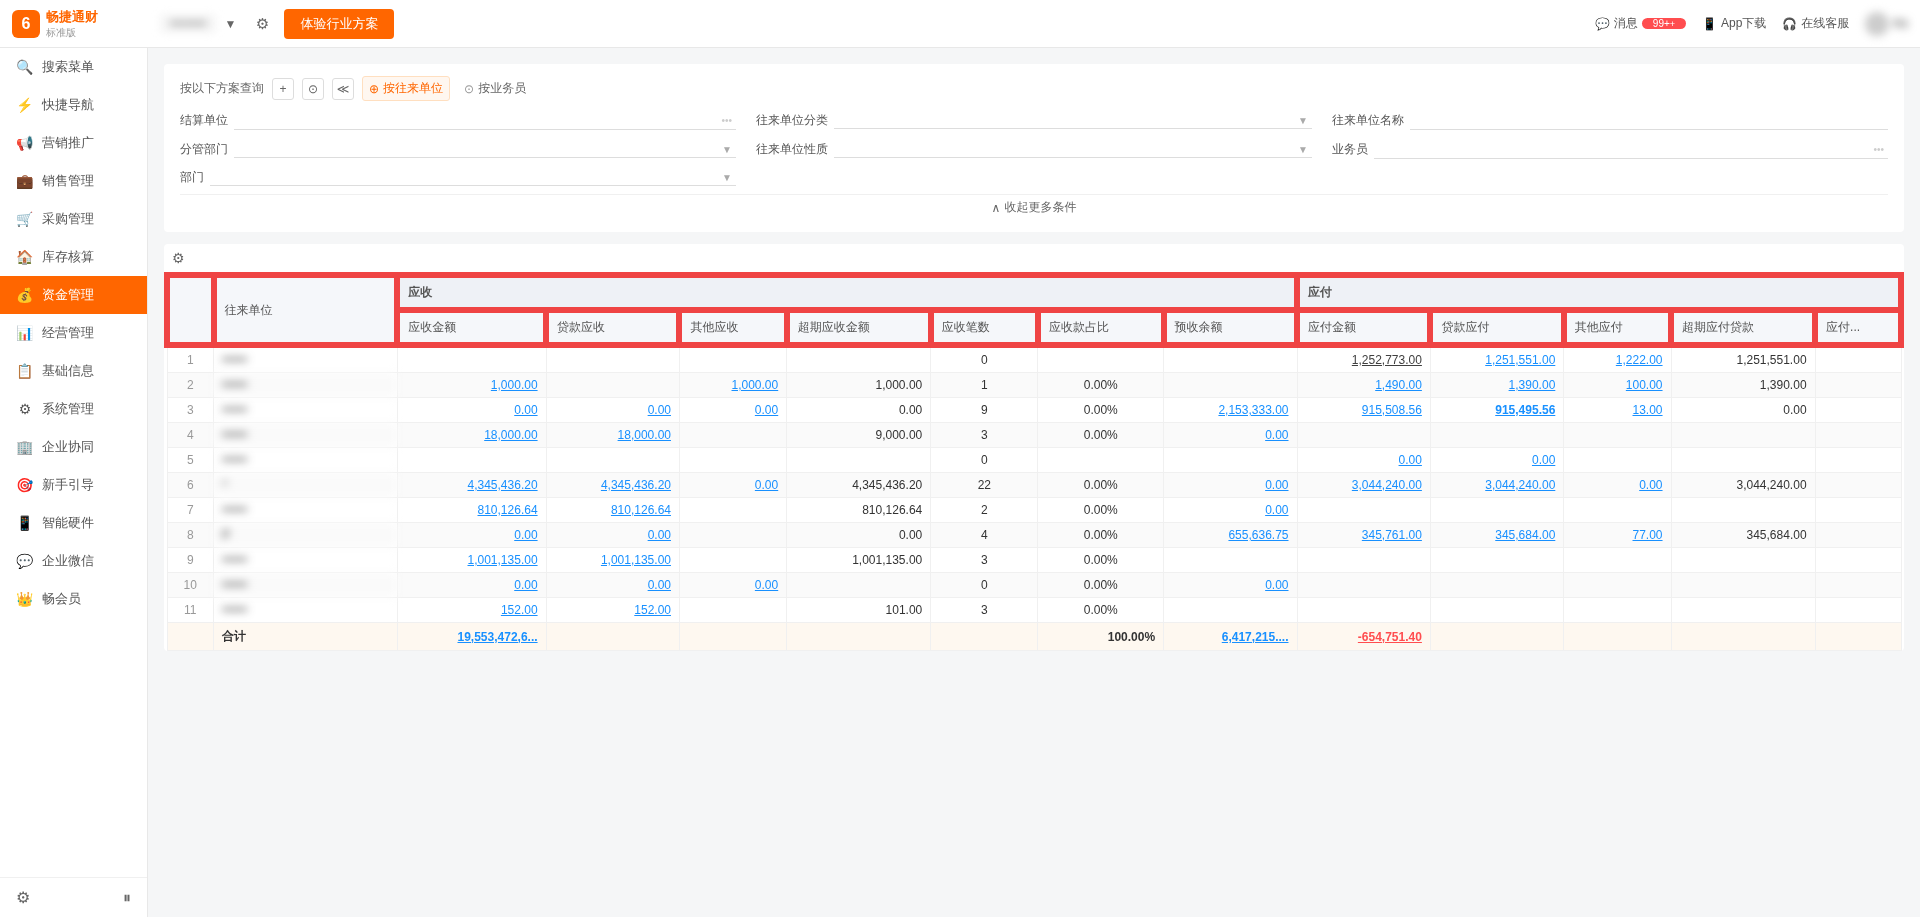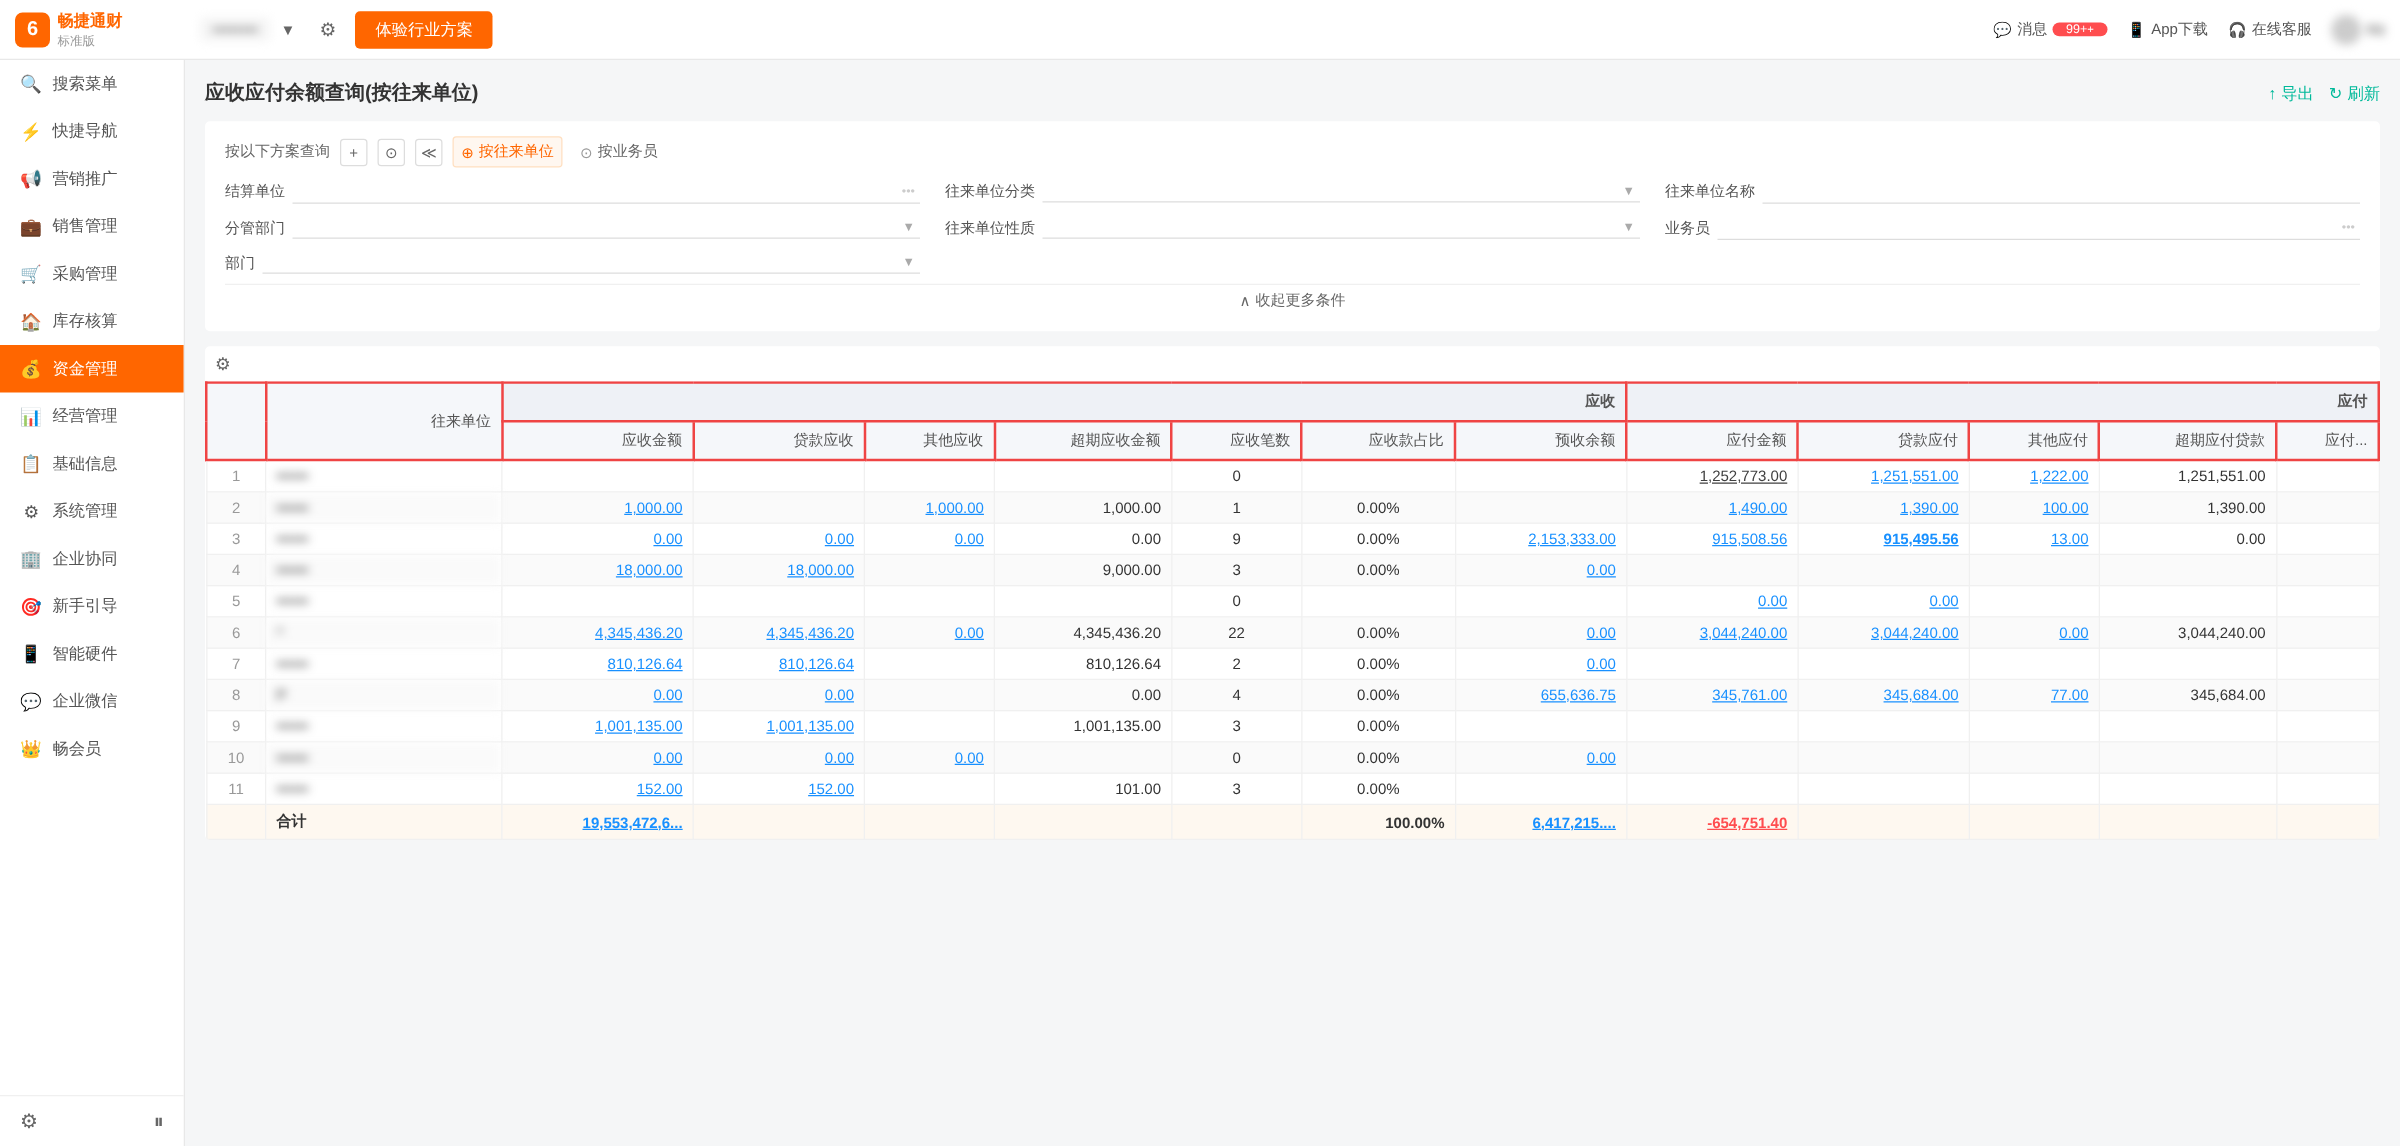--- a/index.html
+++ b/index.html
@@ -324,23 +324,23 @@
       cursor: pointer;
       font-size: 14px;
     }
     table {
       width: 100%;
       border-collapse: collapse;
       font-size: 12px;
     }
     th {
       background: #f5f7fa;
-      border: 2px solid #ef4444;
+      border: 6px solid #ef4444;
       padding: 6px 8px;
-      text-align: right;
+      text-align: left;
       color: #555;
       font-weight: normal;
       white-space: nowrap;
     }
     th.group-header {
       background: #eef1f6;
       font-weight: bold;
     }
     td {
       border: 1px solid #f0f0f0;
@@ -518,33 +518,20 @@
     <span style="cursor:pointer;color:#666;font-size:16px;">⏸</span>
   </div>
 </div>
 
 <div class="main-content">
 
 
   <div class="page-content">
     <div class="page-inner">
 
-      <div class="page-title-bar">
-        <h2 class="page-title">应收应付余额查询(按往来单位)</h2>
-        <div class="page-title-actions">
-          <div class="action-link">
-            <span>↑</span>
-            <span>导出</span>
-          </div>
-          <div class="action-link">
-            <span>↻</span>
-            <span>刷新</span>
-          </div>
-        </div>
-      </div>
 
       <div class="filter-area">
         <div class="filter-top-bar">
           <span class="filter-scheme-label">按以下方案查询</span>
           <div class="filter-btn-icon">+</div>
           <div class="filter-btn-icon">⊙</div>
           <div class="filter-btn-icon">≪</div>
           <div class="scheme-option">
             <span style="color:#ff6600;">⊕</span>
             <span>按往来单位</span>

